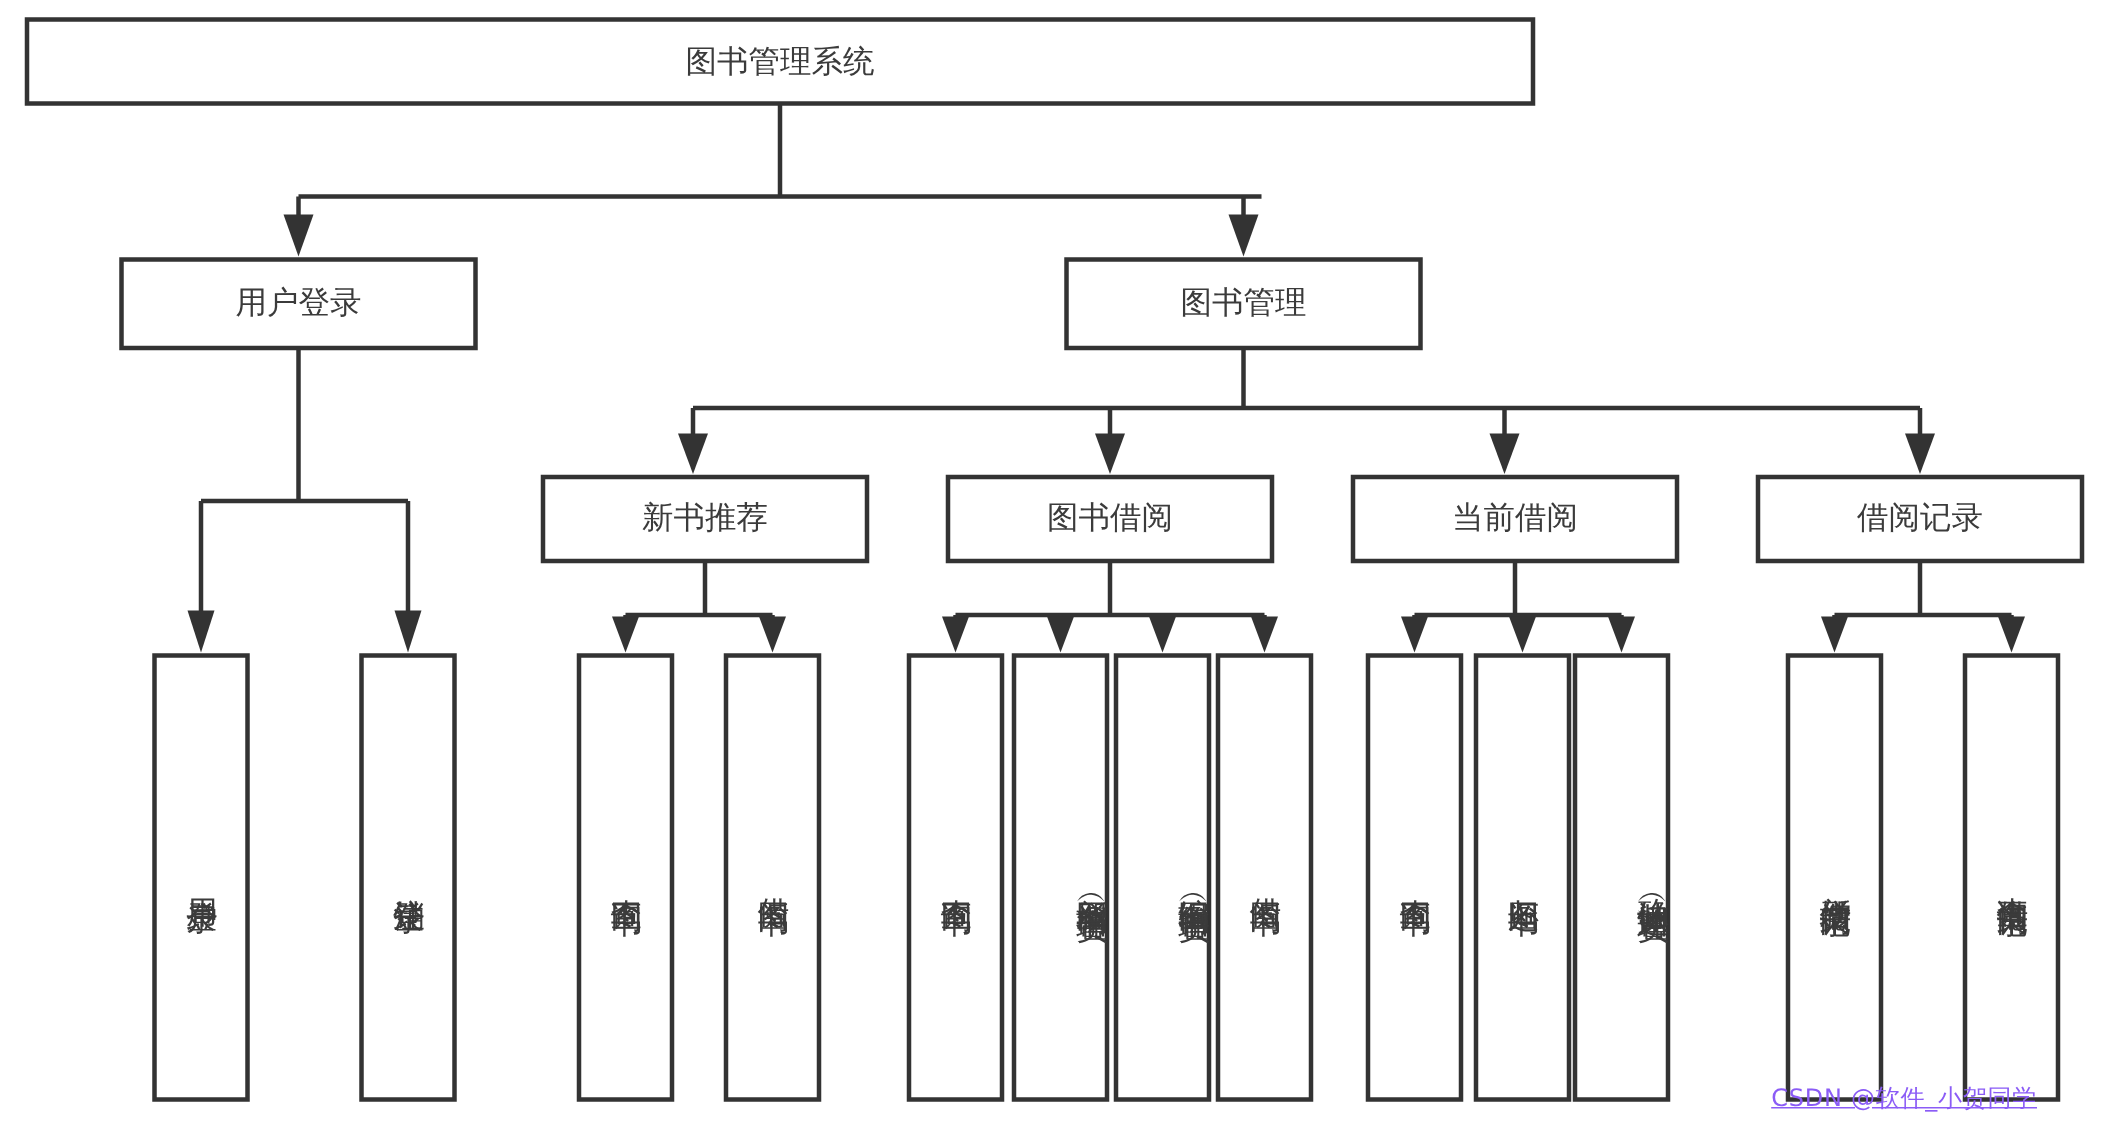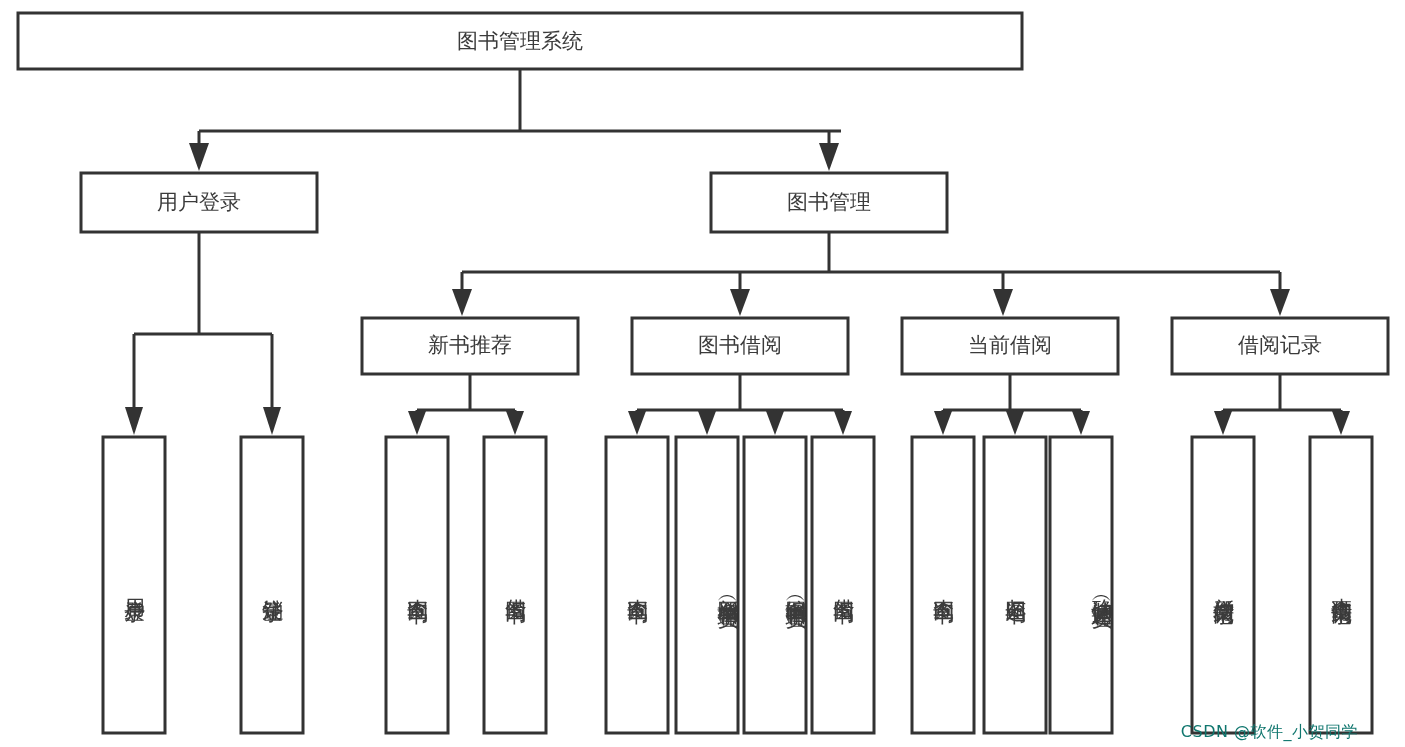--- a/index.html
+++ b/index.html
@@ -63,23 +63,24 @@
     letter-spacing: 1.5px;
     white-space: nowrap;
     pointer-events: none;
   }
   .watermark {
     position: absolute;
     right: 8px;
     bottom: 4px;
     font-family: "DejaVu Sans", "Liberation Sans", sans-serif;
     font-size: 16px;
-    color: #0f766e;
+    color: #8b5cf6;
     letter-spacing: 0.5px;
     white-space: nowrap;
+    text-decoration: underline;
   }
 </style>
 </head>
 <body>
 
 <div id="diagram-root">
 
   <svg class="diagram-svg" viewBox="0 0 1405 747">
 
     <g>

